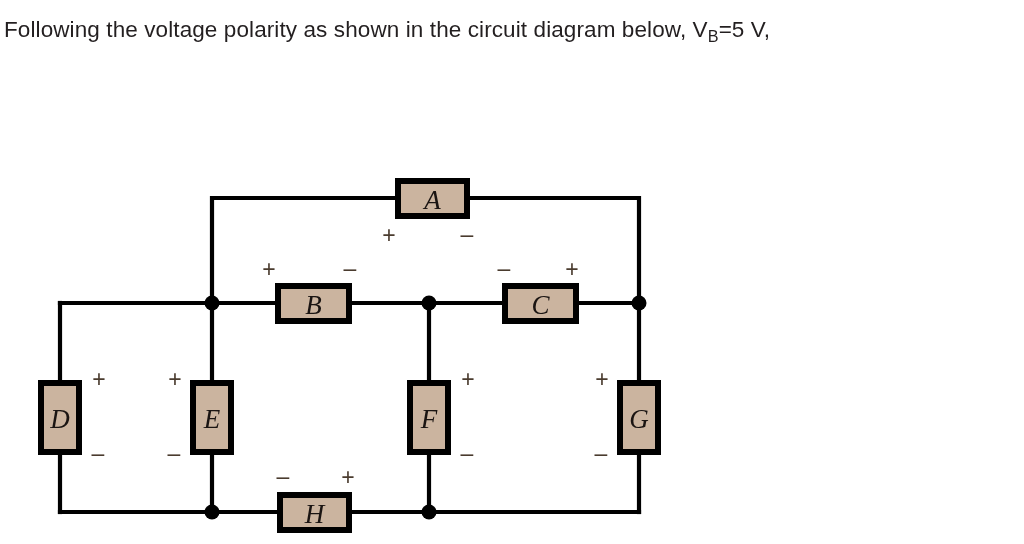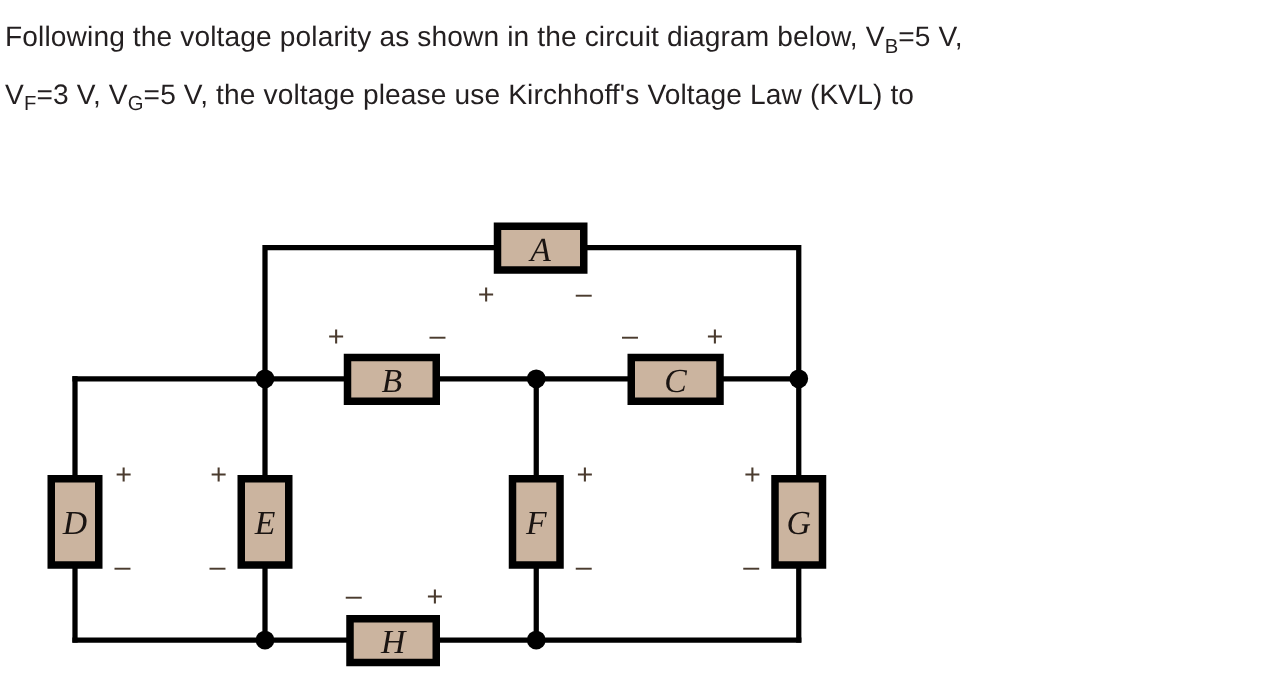--- a/index.html
+++ b/index.html
@@ -58,23 +58,20 @@
     text-anchor: middle;
     dominant-baseline: central;
   }
 </style>
 </head>
 <body>
 
 <div id="question-text">
   <div class="line">
     <span>Following the voltage polarity as shown in the circuit diagram below, V</span><sub>B</sub><span>=5 V,</span>
-  </div>
-  <div class="line">
-    <span>V</span><sub>F</sub><span>=3 V, V</span><sub>G</sub><span>=5 V, the voltage please use Kirchhoff's Voltage Law (KVL) to</span>
   </div>
 </div>
 
 <div id="circuit-wrap">
   <svg width="1024" height="544" viewBox="0 0 1024 544" xmlns="http://www.w3.org/2000/svg">
 
     <g>
 
       <path class="wire" d="M 212 303 L 212 198 L 398 198"></path>
       <path class="wire" d="M 467 198 L 639 198 L 639 303"></path>

